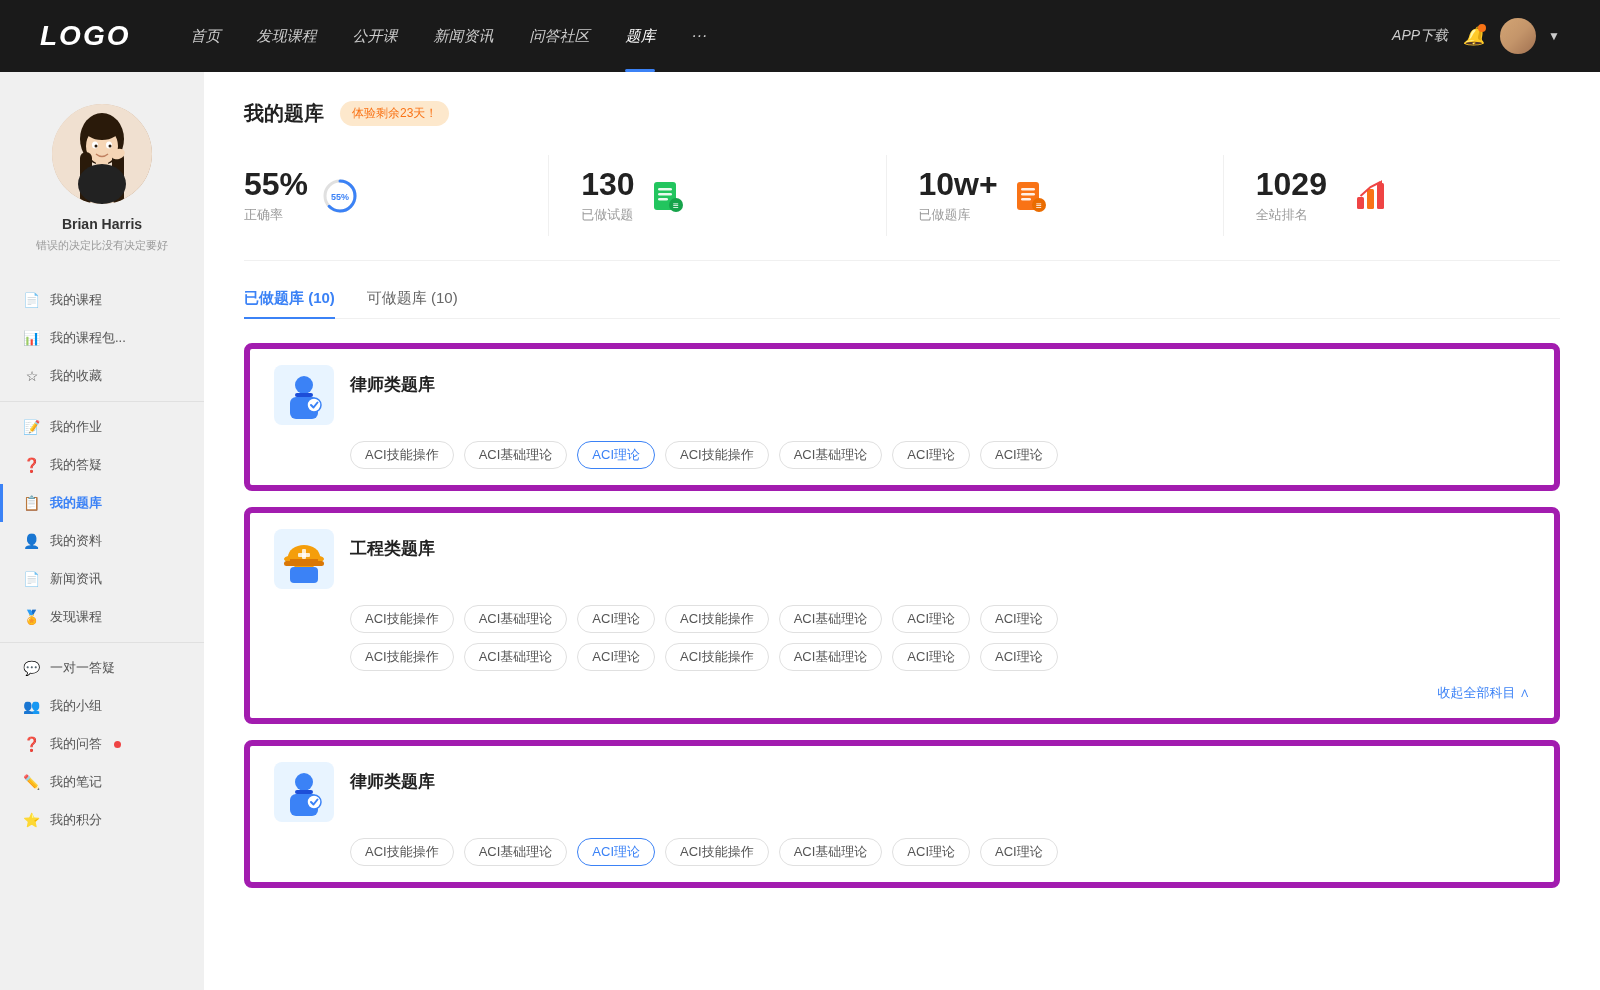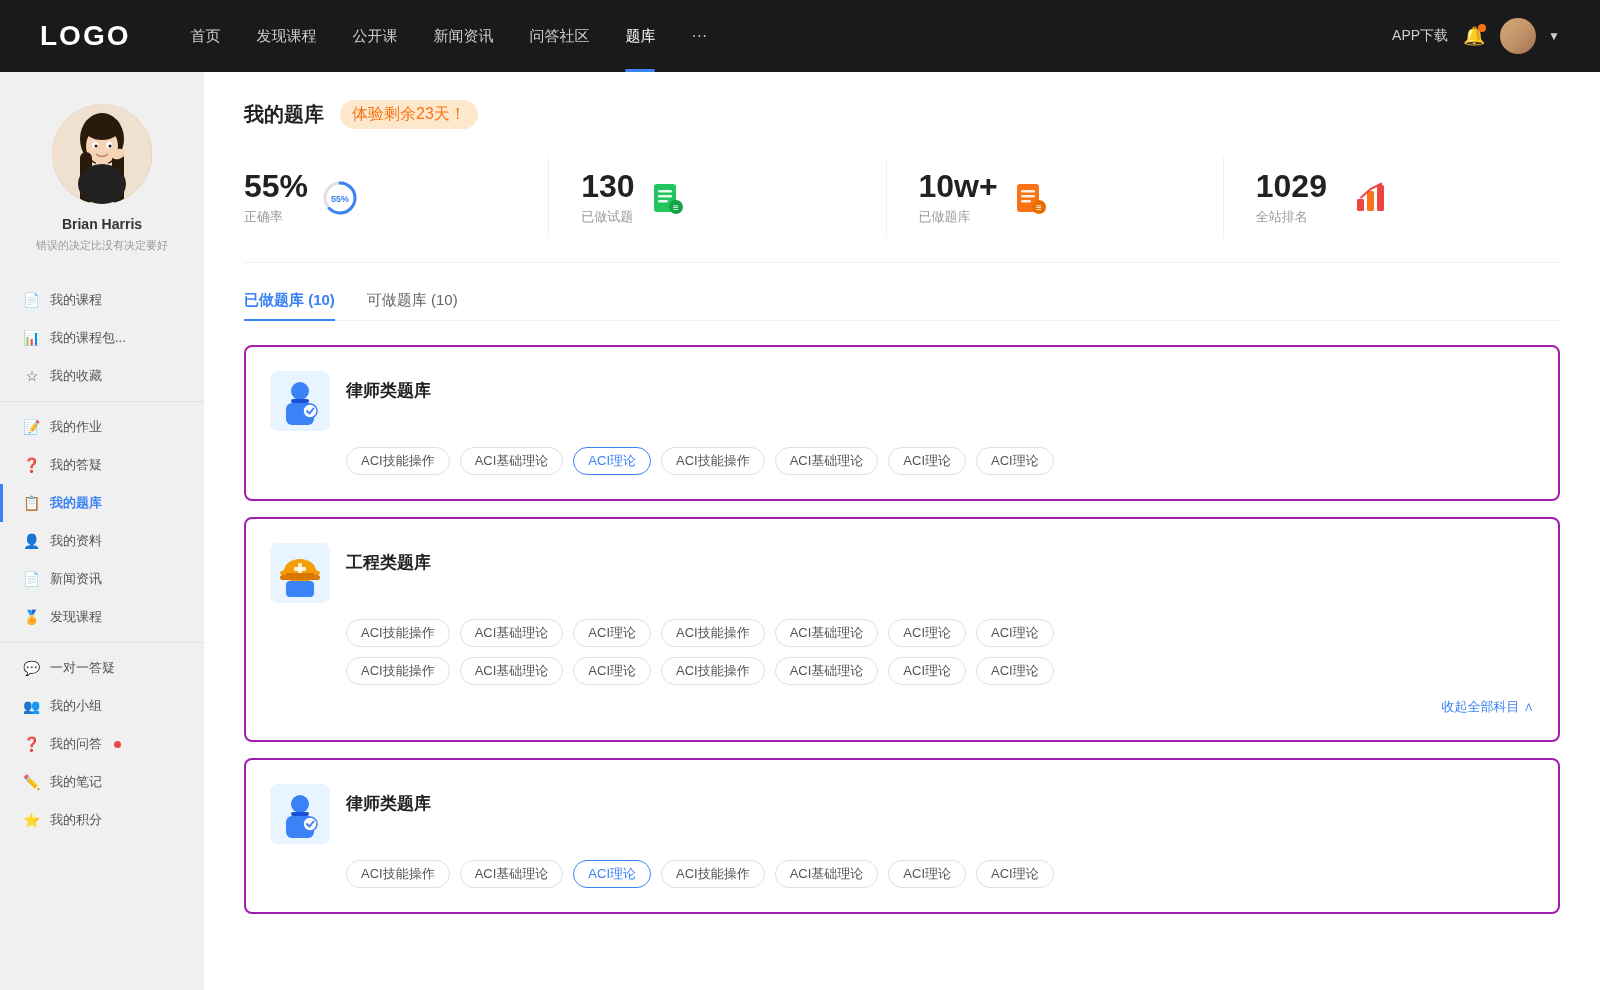--- a/index.html
+++ b/index.html
@@ -7,20 +7,21 @@
 
     
     .navbar {
       background: #1a1a1a;
       height: 72px;
       display: flex;
       align-items: center;
       padding: 0 40px;
       position: relative;
       z-index: 100;
+      font-style: italic;
     }
     .nav-logo {
       color: #fff;
       font-size: 28px;
       font-weight: bold;
       margin-right: 60px;
       letter-spacing: 2px;
     }
     .nav-links {
       display: flex;
@@ -201,21 +202,21 @@
       margin-bottom: 28px;
     }
     .page-title {
       font-size: 20px;
       font-weight: 600;
       color: #222;
     }
     .trial-badge {
       background: #fde8cc;
       color: #f97316;
-      font-size: 16px;
+      font-size: 12px;
       padding: 4px 12px;
       border-radius: 20px;
     }
 
     
     .stats-row {
       display: flex;
       gap: 0;
       margin-bottom: 28px;
       border-bottom: 1px solid #f0f0f0;
@@ -273,23 +274,23 @@
       content: '';
       position: absolute;
       bottom: -1px;
       left: 0; right: 0;
       height: 2px;
       background: #3b82f6;
     }
 
     
     .qbank-card {
-      border: 2px solid #a21caf;
+      border: 6px solid #a21caf;
       border-radius: 8px;
-      padding: 24px 24px;
+      padding: 16px 24px;
       margin-bottom: 16px;
     }
     .qbank-card-header {
       display: flex;
       align-items: flex-start;
       gap: 16px;
       margin-bottom: 16px;
     }
     .qbank-icon {
       width: 60px;

